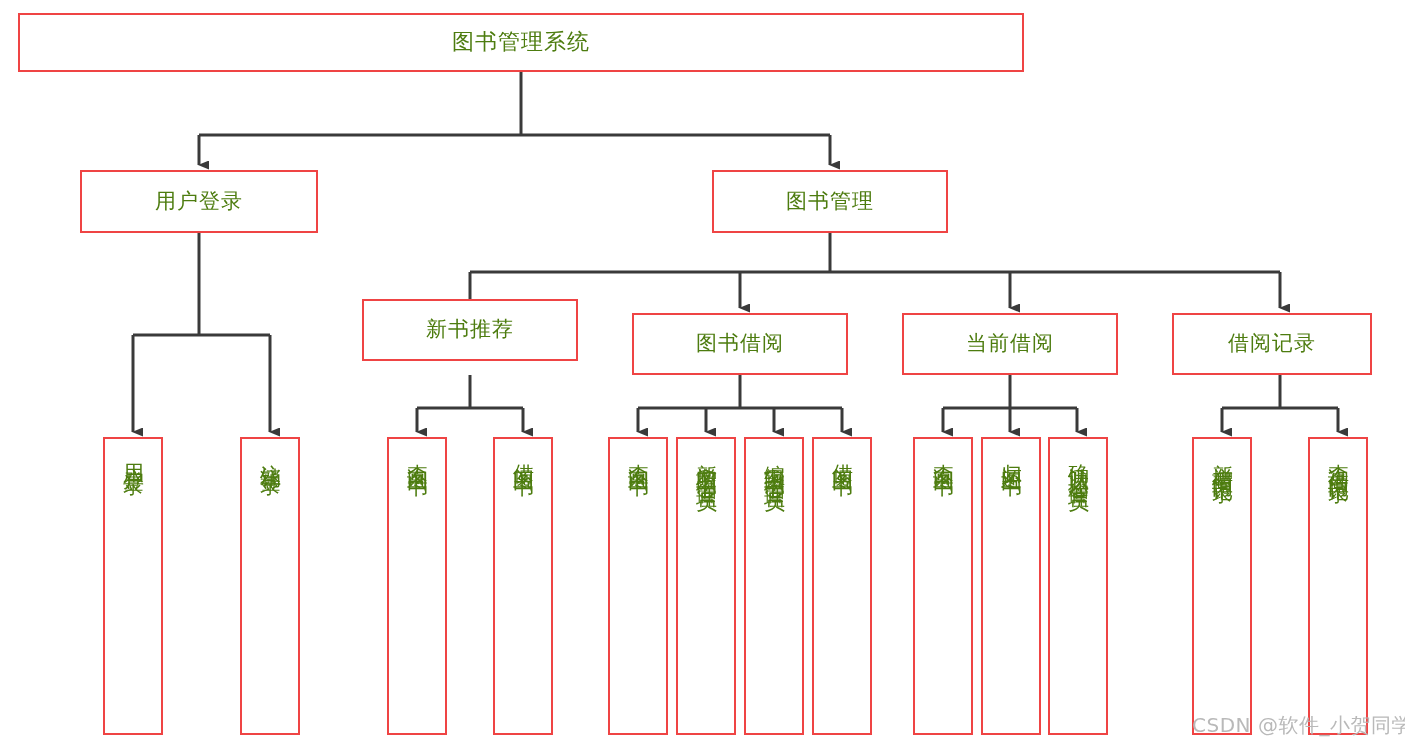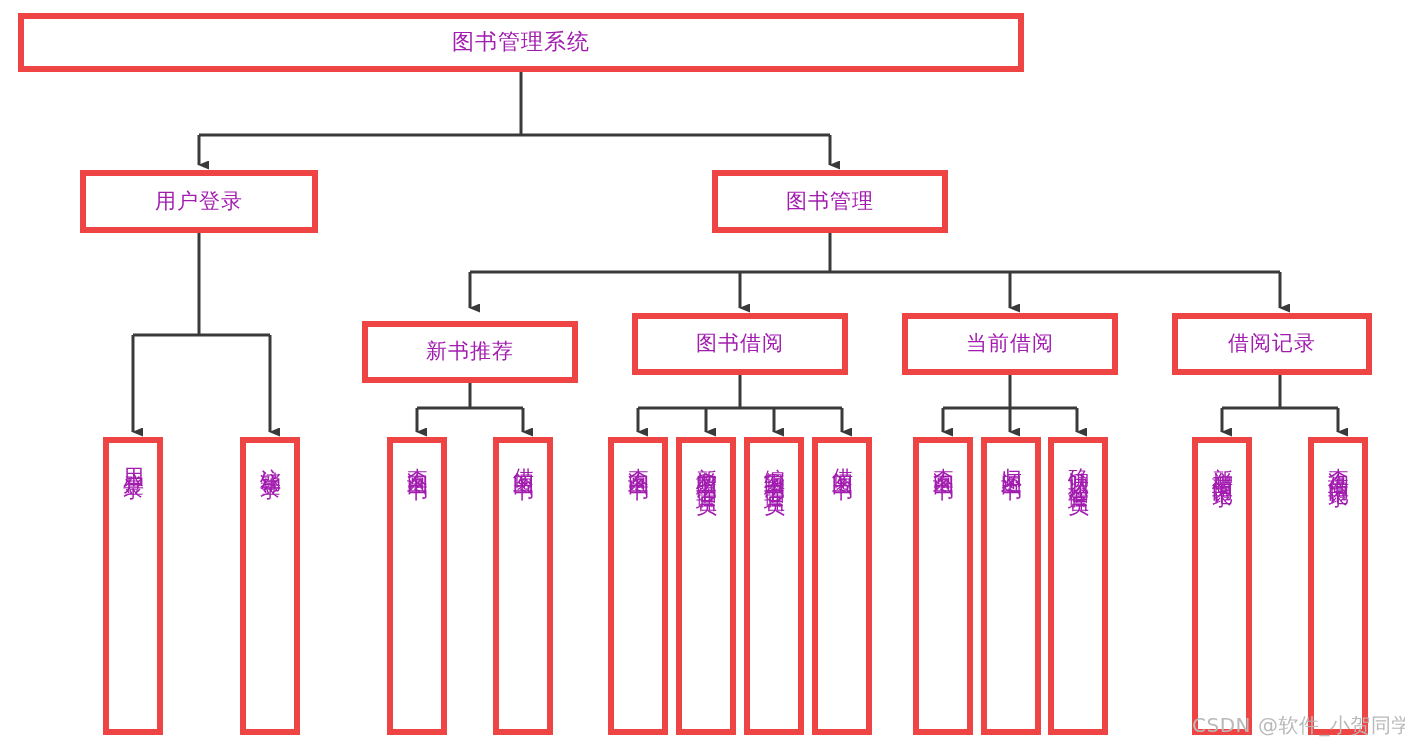--- a/index.html
+++ b/index.html
@@ -10,25 +10,25 @@
     font-family:"DejaVu Sans","Liberation Sans",sans-serif;
     overflow:hidden;
   }
   #stage{position:relative;width:1405px;height:747px;}
   svg#edges{position:absolute;left:0;top:0;width:1405px;height:747px;}
 
   .node{
     position:absolute;
     box-sizing:border-box;
     background:#ffffff;
-    border:6px solid #ef4444;
+    border:2px solid #ef4444;
     display:flex;
     align-items:center;
     justify-content:center;
-    color:#a21caf;
+    color:#4d7c0f;
     font-family:Liberation Serif, serif;
   }
   .node .lbl{
     font-size:21px;
     letter-spacing:1px;
     line-height:1.1;
     white-space:nowrap;
   }
   .node.root .lbl{font-size:22px;}
 
@@ -120,21 +120,21 @@
   </div>
 
   <div class="node" style="left:80px;top:170px;width:238px;height:63px;">
     <span class="lbl">用户登录</span>
   </div>
 
   <div class="node" style="left:712px;top:170px;width:236px;height:63px;">
     <span class="lbl">图书管理</span>
   </div>
 
-  <div class="node" style="left:362px;top:321px;width:216px;height:62px;">
+  <div class="node" style="left:362px;top:299px;width:216px;height:62px;">
     <span class="lbl">新书推荐</span>
   </div>
 
   <div class="node" style="left:902px;top:313px;width:216px;height:62px;">
     <span class="lbl">当前借阅</span>
   </div>
 
   <div class="node" style="left:632px;top:313px;width:216px;height:62px;">
     <span class="lbl">图书借阅</span>
   </div>

